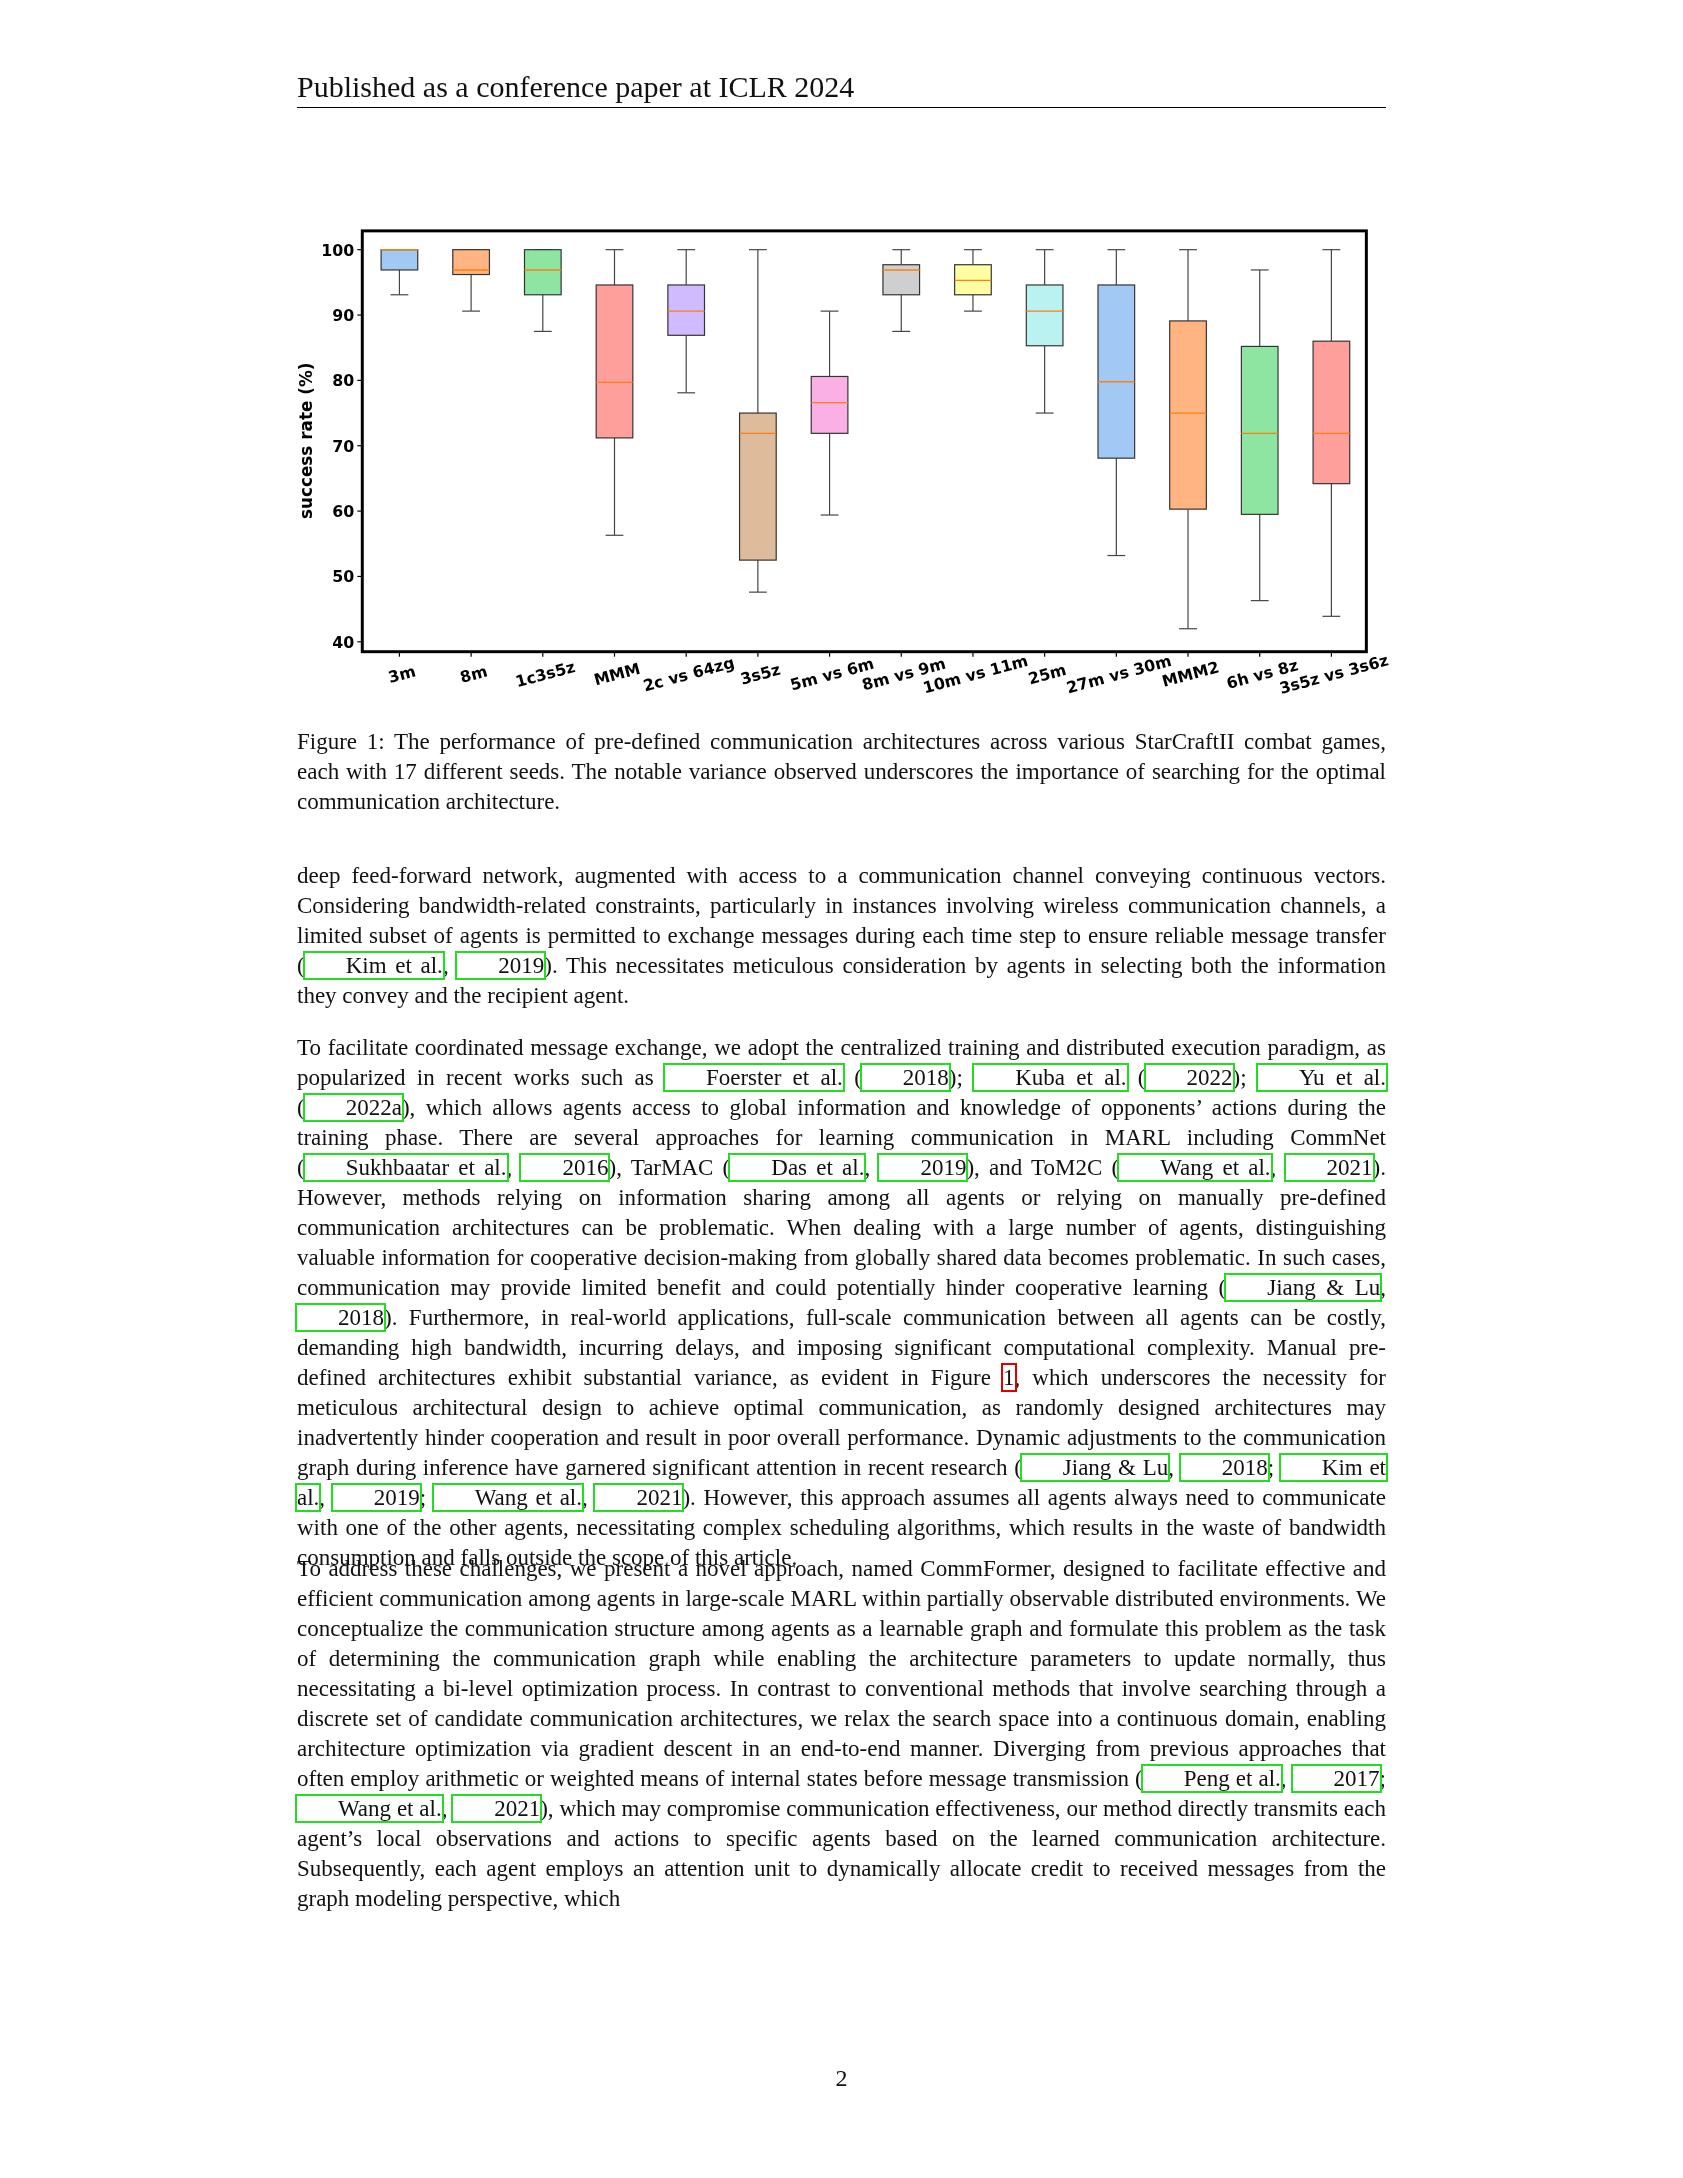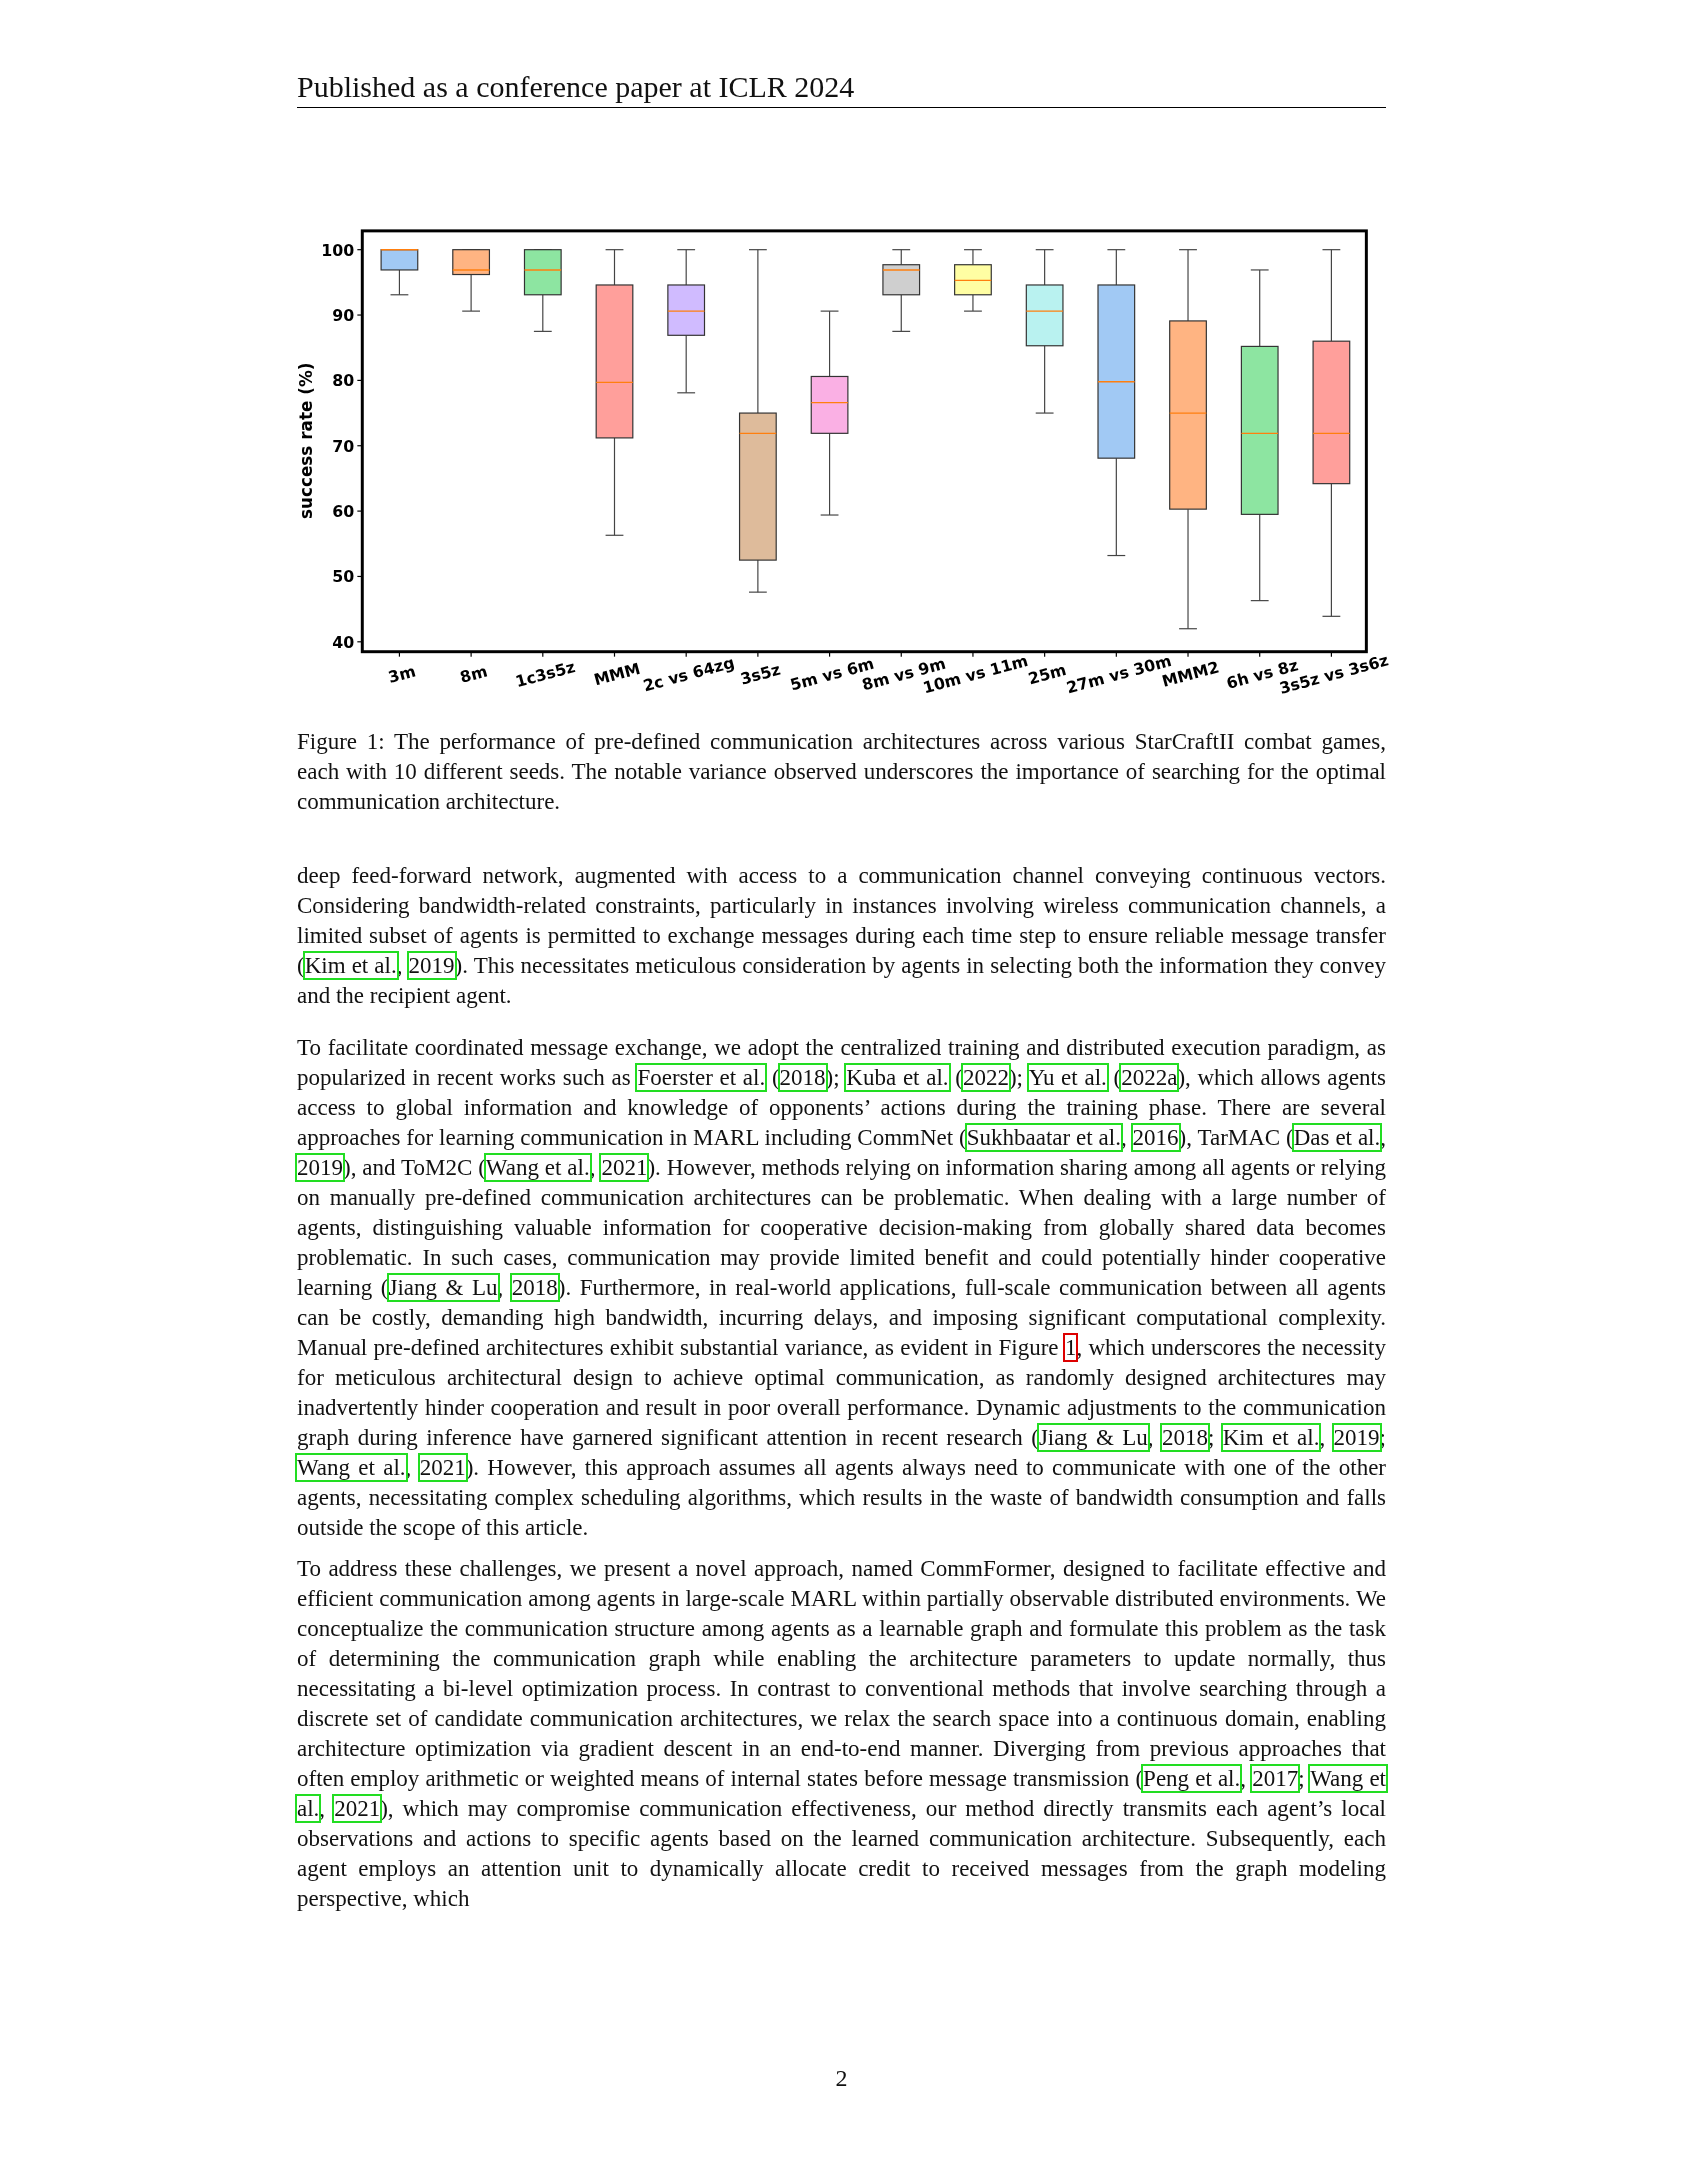--- a/index.html
+++ b/index.html
@@ -6,21 +6,21 @@
   body { width:1683px; height:2178px; position:relative; font-family:"Liberation Serif","DejaVu Serif",serif; color:#111; }
   .header { position:absolute; left:297px; top:71px; width:1089px; font-size:30px; line-height:32px; }
   .header-rule { position:absolute; left:297px; top:107px; width:1089px; height:0; border-top:1.5px solid #000; }
   .chart { position:absolute; left:287px; top:218px; width:1119px; height:505px; }
   .caption { position:absolute; left:297px; top:727px; width:1089px; font-size:23px; line-height:30px; text-align:justify; }
   .body-text { position:absolute; left:297px; width:1089px; font-size:23px; line-height:30px; text-align:justify; hyphens:none; }
   .p1 { top:861px; }
   .p2 { top:1033px; }
   .p3 { top:1554px; }
   .body-text p { margin:0; }
-  .cite { outline:2px solid #22dd22; outline-offset:0px; }
+  .cite { outline:2px solid #22dd22; outline-offset:0px;padding-left:41px; }
   .ref { outline:2px solid #dd0000; }
   .page-num { position:absolute; left:0; width:1683px; top:2065px; text-align:center; font-size:24px; }
   svg text { font-family:"DejaVu Sans",sans-serif; }
 </style>
 </head>
 <body>
 
 <div class="header">Published as a conference paper at ICLR 2024</div>
 <div class="header-rule"></div>
 
@@ -178,21 +178,21 @@
         <rect x="1036.2" y="124.39999999999999" width="37" height="143.88" fill="#ff9f9b" stroke="#333" stroke-width="1.2"></rect>
         <line x1="1036.2" x2="1073.2" y1="217.45999999999995" y2="217.45999999999995" stroke="#ff7f0e" stroke-width="1.4"></line>
         <line x1="1054.7" x2="1054.7" y1="438" y2="443" stroke="#000" stroke-width="1.2"></line>
         <text x="0" y="0" font-size="16" font-weight="bold" text-anchor="middle" transform="translate(1058.7,466) rotate(-15)">3s5z vs 3s6z</text>
       </g>
       <rect x="76" y="13" width="1014" height="425" fill="none" stroke="#000" stroke-width="3"></rect>
     </g>
   <text id="ylabel" x="0" y="0" font-size="17" font-weight="bold" text-anchor="middle" transform="translate(25,225) rotate(-90)">success rate (%)</text>
 </svg>
 
-<div class="caption">Figure 1: The performance of pre-defined communication architectures across various StarCraftII combat games, each with 10 different seeds. The notable variance observed underscores the importance of searching for the optimal communication architecture.</div>
+<div class="caption">Figure 1: The performance of pre-defined communication architectures across various StarCraftII combat games, each with 17 different seeds. The notable variance observed underscores the importance of searching for the optimal communication architecture.</div>
 
 <div class="body-text p1">
     <p id="p1">deep feed-forward network, augmented with access to a communication channel conveying continuous vectors. Considering bandwidth-related constraints, particularly in instances involving wireless communication channels, a limited subset of agents is permitted to exchange messages during each time step to ensure reliable message transfer (<span class="cite">Kim et al.</span>, <span class="cite">2019</span>). This necessitates meticulous consideration by agents in selecting both the information they convey and the recipient agent.</p>
   </div>
 <div class="body-text p2">
     <p id="p2">To facilitate coordinated message exchange, we adopt the centralized training and distributed execution paradigm, as popularized in recent works such as <span class="cite">Foerster et al.</span> (<span class="cite">2018</span>); <span class="cite">Kuba et al.</span> (<span class="cite">2022</span>); <span class="cite">Yu et al.</span> (<span class="cite">2022a</span>), which allows agents access to global information and knowledge of opponents’ actions during the training phase. There are several approaches for learning communication in MARL including CommNet (<span class="cite">Sukhbaatar et al.</span>, <span class="cite">2016</span>), TarMAC (<span class="cite">Das et al.</span>, <span class="cite">2019</span>), and ToM2C (<span class="cite">Wang et al.</span>, <span class="cite">2021</span>). However, methods relying on information sharing among all agents or relying on manually pre-defined communication architectures can be problematic. When dealing with a large number of agents, distinguishing valuable information for cooperative decision-making from globally shared data becomes problematic.  In such cases, communication may provide limited benefit and could potentially hinder cooperative learning (<span class="cite">Jiang &amp; Lu</span>, <span class="cite">2018</span>). Furthermore, in real-world applications, full-scale communication between all agents can be costly, demanding high bandwidth, incurring delays, and imposing significant computational complexity.  Manual pre-defined architectures exhibit substantial variance, as evident in Figure <span class="ref">1</span>, which underscores the necessity for meticulous architectural design to achieve optimal communication, as randomly designed architectures may inadvertently hinder cooperation and result in poor overall performance. Dynamic adjustments to the communication graph during inference have garnered significant attention in recent research (<span class="cite">Jiang &amp; Lu</span>, <span class="cite">2018</span>; <span class="cite">Kim et al.</span>, <span class="cite">2019</span>; <span class="cite">Wang et al.</span>, <span class="cite">2021</span>). However, this approach assumes all agents always need to communicate with one of the other agents, necessitating complex scheduling algorithms, which results in the waste of bandwidth consumption and falls outside the scope of this article.</p>
   </div>
 <div class="body-text p3">
     <p id="p3">To address these challenges, we present a novel approach, named CommFormer, designed to facilitate effective and efficient communication among agents in large-scale MARL within partially observable distributed environments. We conceptualize the communication structure among agents as a learnable graph and formulate this problem as the task of determining the communication graph while enabling the architecture parameters to update normally, thus necessitating a bi-level optimization process.  In contrast to conventional methods that involve searching through a discrete set of candidate communication architectures, we relax the search space into a continuous domain, enabling architecture optimization via gradient descent in an end-to-end manner. Diverging from previous approaches that often employ arithmetic or weighted means of internal states before message transmission (<span class="cite">Peng et al.</span>, <span class="cite">2017</span>; <span class="cite">Wang et al.</span>, <span class="cite">2021</span>), which may compromise communication effectiveness, our method directly transmits each agent’s local observations and actions to specific agents based on the learned communication architecture.  Subsequently, each agent employs an attention unit to dynamically allocate credit to received messages from the graph modeling perspective, which</p>
   </div>

